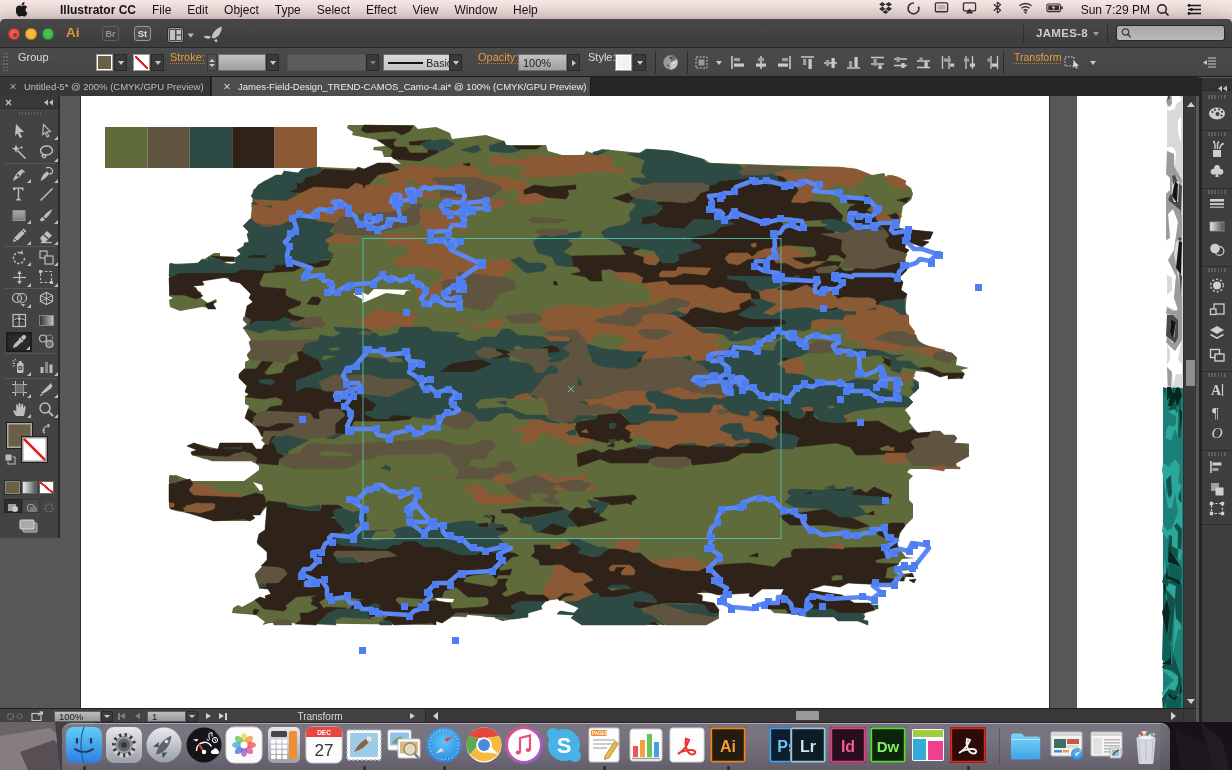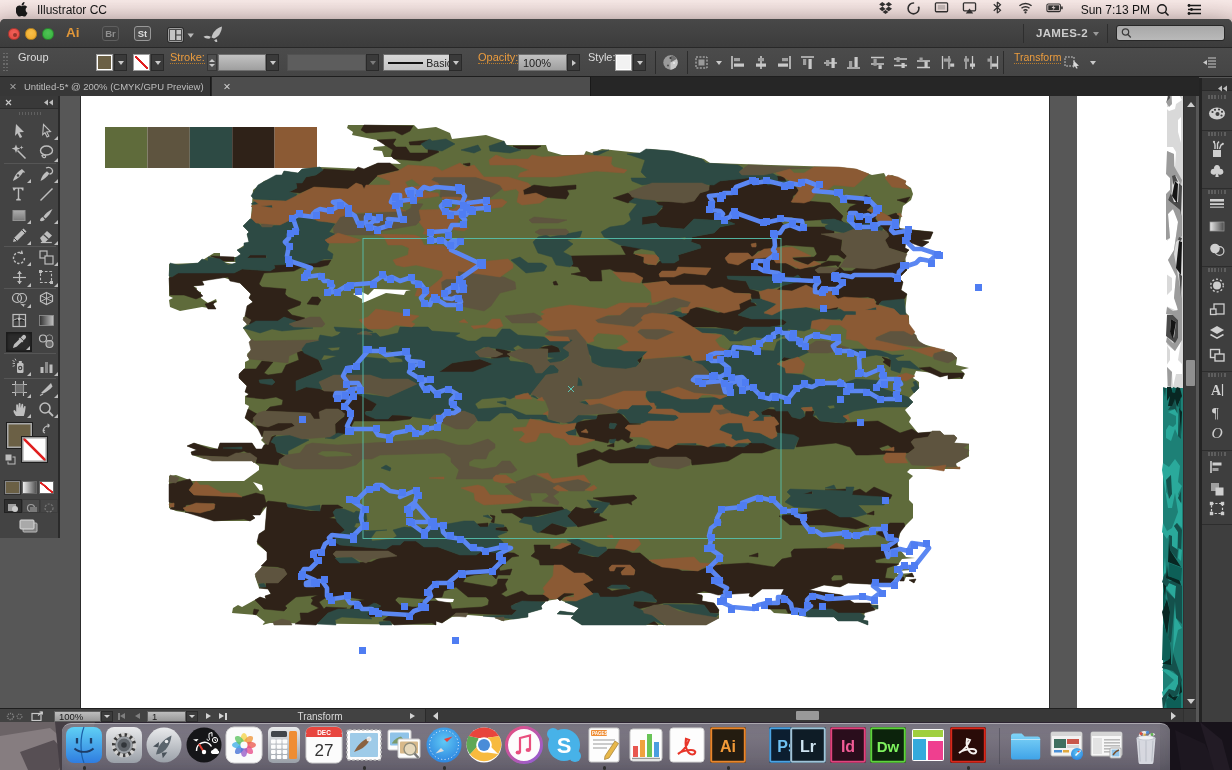--- a/index.html
+++ b/index.html
@@ -8,21 +8,21 @@
   -webkit-font-smoothing:antialiased;background:#111}
 
 .wallpaper{position:absolute;inset:0;
  background:linear-gradient(180deg,#f4e4e2 0,#efdcda 20px,#d8c2c2 90px,#a9939a 260px,
    #77636e 450px,#4a3b46 620px,#2a212b 700px,#1b151d 770px)}
 
 .menubar{position:absolute;left:0;top:0;width:1232px;height:19px;
  background:linear-gradient(#f7e9e7,#eedad8);color:#151515;font-size:12px;
  display:flex;align-items:center;box-shadow:0 0 1px rgba(0,0,0,.25)}
 .menubar .apple{margin-left:16px;width:13px;height:15px}
-.menubar .appname{font-weight:normal;margin-left:8px}
+.menubar .appname{font-weight:bold;margin-left:31px}
 .menubar .mitem{margin-left:16px}
 .mstatus{position:absolute;right:0;top:0;height:19px;display:flex;align-items:center}
 .mstatus .sic{width:15px;height:14px;margin-right:13px;opacity:.88}
 .mstatus .clock{font-size:12px;margin:0 6px 0 4px}
 .mstatus .spot{width:14px;height:14px;margin-right:17px}
 .mstatus .notif{width:15px;height:13px;margin-right:30px}
 
 .window{position:absolute;left:0;top:19px;width:1232px;height:703px;border-radius:5px 5px 0 0;
  overflow:hidden;background:#575757;box-shadow:0 8px 28px rgba(0,0,0,.55)}
 .titlebar{position:absolute;left:0;top:0;width:1232px;height:29px;
@@ -138,20 +138,21 @@
 </style>
 </head>
 <body>
 
 <div class="wallpaper"></div>
 <div class="menubar">
     <svg class="apple" viewBox="0 0 13 15">
       <path fill="#1a1a1a" d="M9.6 7.9c0-1.8 1.5-2.7 1.6-2.8-.9-1.3-2.2-1.4-2.7-1.5-1.1-.1-2.2.7-2.8.7-.6 0-1.5-.7-2.4-.7C2.1 3.7.9 4.4.3 5.6c-1.3 2.2-.3 5.4.9 7.2.6.9 1.3 1.9 2.3 1.8.9 0 1.3-.6 2.4-.6s1.4.6 2.4.6 1.6-.9 2.2-1.7c.7-1 1-2 1-2.1-.1 0-1.9-.8-1.9-2.9zM7.8 2.4c.5-.6.8-1.5.7-2.4-.7 0-1.6.5-2.1 1.1-.5.5-.9 1.4-.8 2.3.9.1 1.7-.4 2.2-1z"></path>
     </svg>
     <span class="appname">Illustrator CC</span>
+    <span id="menu-items"><span class="mitem">File</span><span class="mitem">Edit</span><span class="mitem">Object</span><span class="mitem">Type</span><span class="mitem">Select</span><span class="mitem">Effect</span><span class="mitem">View</span><span class="mitem">Window</span><span class="mitem">Help</span></span>
     <div class="mstatus">
       <span id="status-icons"><svg class="sic" viewBox="0 0 16 15" width="16" height="15" style="">
           <path d="M4.5 1L8 3.5 4.8 6 1.2 3.7zM11.5 1L15 3.7 11.4 6 8 3.5zM1.2 8.3L4.8 6 8 8.5 4.5 11zM8 8.5L11.4 6l3.6 2.3L11.5 11zM4.9 11.7L8 9.6l3.1 2.1L8 14z" fill="#1a1a1a"></path>
         </svg><svg class="sic" viewBox="0 0 16 15" width="16" height="15" style="">
           <path d="M8 2.2a5.8 5.8 0 105.8 5.8" fill="none" stroke="#1a1a1a" stroke-width="1.7" stroke-linecap="round"></path>
           <circle cx="13.6" cy="7" r="1.1" fill="#1a1a1a"></circle>
         </svg><svg class="sic" viewBox="0 0 16 15" width="16" height="15" style="">
           <rect x="1.5" y="2" width="13" height="9.5" rx="1" fill="none" stroke="#1a1a1a" stroke-width="1.4"></rect>
           <rect x="4" y="4.2" width="8" height="5" fill="#1a1a1a" opacity=".25"></rect>
         </svg><svg class="sic" viewBox="0 0 16 15" width="16" height="15" style="">
@@ -161,21 +162,21 @@
           <path d="M7.8 1v12M7.8 1l3.4 3L4 10.5M7.8 13l3.4-3L4 3.5" stroke="#1a1a1a" stroke-width="1.3" fill="none"></path>
         </svg><svg class="sic" viewBox="0 0 16 15" width="16" height="15" style="">
           <path d="M1.5 5.2a9.5 9.5 0 0113 0M3.7 7.8a6.3 6.3 0 018.6 0M5.9 10.3a3.2 3.2 0 014.2 0" stroke="#1a1a1a" stroke-width="1.5" fill="none"></path>
           <circle cx="8" cy="12.3" r="1.2" fill="#1a1a1a"></circle>
         </svg><svg class="sic" viewBox="0 0 20 15" width="20" height="15" style="width:18px">
           <rect x="1" y="3" width="15" height="8.5" rx="1.5" fill="none" stroke="#1a1a1a" stroke-width="1.2"></rect>
           <rect x="16.8" y="5.5" width="1.8" height="3.5" rx=".8" fill="#1a1a1a"></rect>
           <rect x="2.5" y="4.5" width="12" height="5.5" fill="#1a1a1a"></rect>
           <path d="M9.2 4.2L6.2 7.5h2.2L7 10.5l3.6-3.8H8.3z" fill="#f2e2e0"></path>
         </svg></span>
-      <span class="clock">Sun 7:13 PM</span>
+      <span class="clock">Sun 7:29 PM</span>
       <svg class="spot" viewBox="0 0 14 14">
         <circle cx="6" cy="6" r="4.3" fill="none" stroke="#1a1a1a" stroke-width="1.4"></circle>
         <path d="M9.3 9.3l3.2 3.2" stroke="#1a1a1a" stroke-width="1.6"></path>
       </svg>
       <svg class="notif" viewBox="0 0 15 13">
         <path d="M1 2.5h13M1 6.5h13M1 10.5h13" stroke="#1a1a1a" stroke-width="1.5"></path>
         <circle cx="2" cy="2.5" r="1.4" fill="#1a1a1a"></circle>
         <circle cx="4.5" cy="6.5" r="1.4" fill="#1a1a1a"></circle>
         <circle cx="2" cy="10.5" r="1.4" fill="#1a1a1a"></circle>
       </svg>
@@ -196,21 +197,21 @@
         <rect x="9.5" y="3" width="4.5" height="4.4" fill="#c3c3c3"></rect>
         <rect x="9.5" y="8.6" width="4.5" height="4.4" fill="#c3c3c3"></rect>
         <path d="M20.5 6.5l3.2 4.2 3.2-4.2z" fill="#b9b9b9"></path>
       </svg>
       <svg class="trocket" width="22" height="17" viewBox="0 0 22 17">
         <path d="M8.5 12.5C9.5 7.5 13 3.5 19 1.5c-.5 6-3.5 10.5-8 12l-2.5-1z" fill="#c3c3c3"></path>
         <path d="M7.8 11.8c-2.8-1.5-5.3-1.5-7.3 0 1.5 1.5 3.8 2.2 6.3 1.8z" fill="#c3c3c3"></path>
         <path d="M13.5 14c.8 1.2 1 2.4.5 3.5-1.2-.3-2.2-1-2.8-2.2z" fill="#c3c3c3"></path>
       </svg>
       <div class="tsep" style="left:1023px"></div>
-      <div class="workspace">JAMES-2</div>
+      <div class="workspace">JAMES-8</div>
       <div class="wscaret"></div>
       <div class="tsep" style="left:1107px"></div>
       <div class="tsearch">
         <svg width="13" height="12" viewBox="0 0 13 12" style="margin-left:3px">
           <circle cx="5.5" cy="5" r="3.2" fill="none" stroke="#3c3c3c" stroke-width="1.2"></circle>
           <path d="M8 7.5l2.8 3" stroke="#3c3c3c" stroke-width="1.3"></path>
         </svg>
         <span></span>
       </div>
     </div>
@@ -287,20 +288,21 @@
         <path d="M0 5.5l4-2.5v5z" fill="#c9c9c9"></path>
         <path d="M5 1h8M5 4h8M5 7h8M5 10h8" stroke="#c9c9c9" stroke-width="1.2"></path>
       </svg></div>
     <div class="tabbar">
       <div class="tab tab1">
         <span class="x">✕</span>
         <span>Untitled-5* @ 200% (CMYK/GPU Preview)</span>
       </div>
       <div class="tab tab2">
         <span class="x">✕</span>
+        <span>James-Field-Design_TREND-CAMOS_Camo-4.ai* @ 100% (CMYK/GPU Preview)</span>
       </div>
     </div>
     <div class="main">
       <div class="ab-edge" style="left:80px"></div>
       <div class="artboard1"></div>
       <div class="ab-edge" style="left:1049px"></div>
       <div class="artboard2"></div>
       <svg class="artsvg" width="1183" height="612" viewBox="0 96 1183 612">
         <g>
           <rect x="105.0" y="127" width="42.4" height="41" fill="#5f6b3b"></rect>

